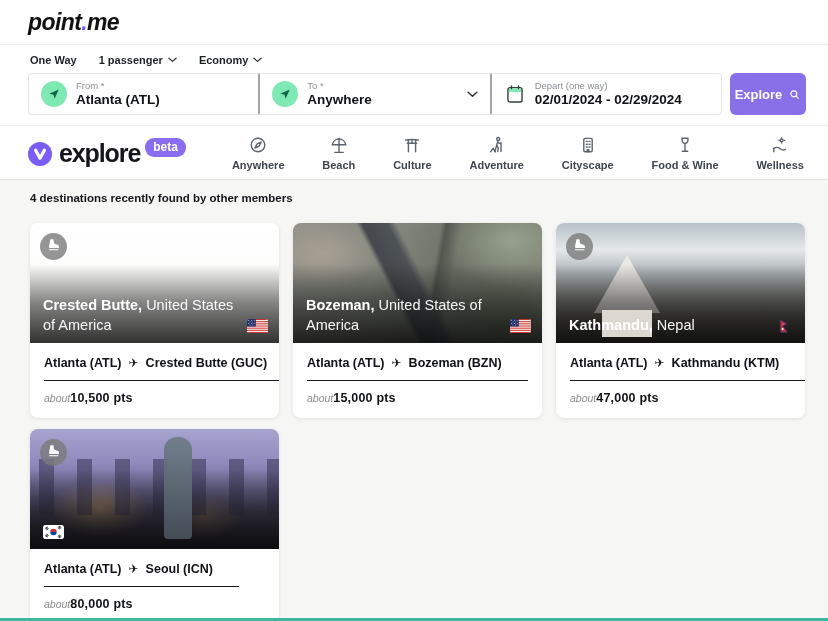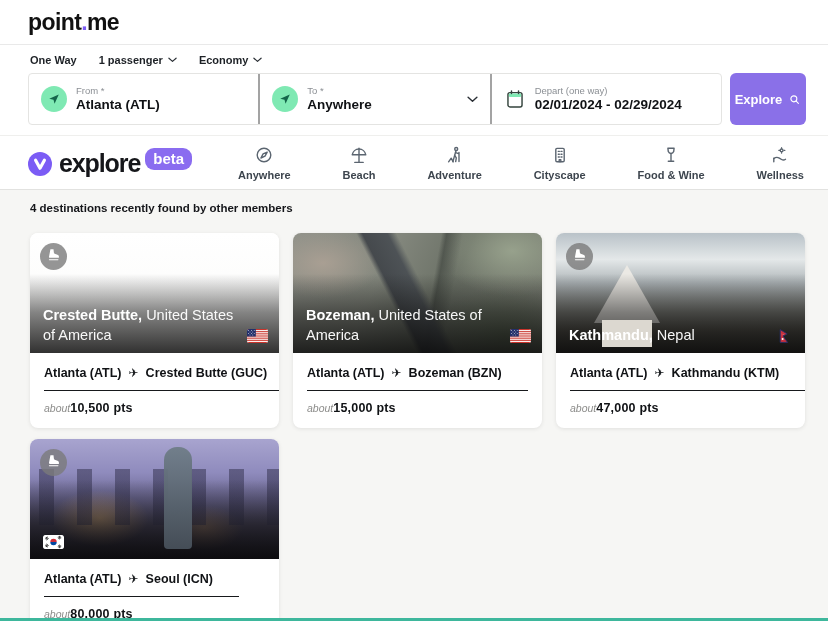--- a/index.html
+++ b/index.html
@@ -1,53 +1,53 @@
 <!DOCTYPE html>
 <html><head>
 <meta charset="utf-8">
 <style>
   * { margin:0; padding:0; box-sizing:border-box; }
   html,body { width:828px; height:621px; overflow:hidden; }
   body { font-family:"Liberation Sans", sans-serif; background:#f6f6f4; color:#16181b; position:relative; }
 
   
   .top-header { background:#fff; height:45px; display:flex; align-items:center; padding-left:28px; border-bottom:1px solid #e9e9e9; }
-  .logo { font-size:23px; font-weight:800; letter-spacing:-0.6px; color:#111; }
+  .logo { font-size:23px; font-weight:800; letter-spacing:-0.6px; color:#111;font-style:italic; }
   .logo .logo-dot { color:#7b5cf5; }
 
   .white-zone { background:#fff; }
 
   
   .trip-options { display:flex; gap:22px; padding:9px 0 0 30px; }
   .trip-option { font-size:11px; font-weight:700; color:#1d2126; display:flex; align-items:center; gap:5px; cursor:pointer; }
   .chev { width:9px; height:6px; display:inline-flex; color:#2a2f35; }
   .chev svg { width:100%; height:100%; }
 
   
-  .search-row { display:flex; align-items:stretch; margin:7px 22px 0 28px; height:52px; }
+  .search-row { display:flex; align-items:stretch; margin:7px 22px 0 28px; height:42px; }
   .fields-box { flex:1; display:flex; background:#fff; border:1px solid #e4e4e2; border-radius:4px; }
   .field { flex:1; display:flex; align-items:center; gap:9px; padding:0 12px; cursor:pointer; }
   .field + .field { border-left:2px solid #a3a3a3; }
   .field-circle { width:26px; height:26px; border-radius:50%; background:#7fe9b3; color:#14654a; display:flex; align-items:center; justify-content:center; flex:none; }
   .field-circle svg { width:14px; height:14px; }
   .cal-icon { width:22px; height:22px; flex:none; }
   .cal-icon svg { width:100%; height:100%; }
   .field-texts { display:flex; flex-direction:column; line-height:1.18; min-width:0; }
   .field-label { font-size:9.5px; color:#8b8f94; }
   .field-value { font-size:13.5px; font-weight:700; color:#101215; white-space:nowrap; }
   .field .chev { margin-left:auto; width:11px; height:7px; }
   .explore-btn { margin-left:8px; width:76px; border:none; border-radius:6px; background:#8a70e8; color:#fff; font-family:inherit; font-size:13px; font-weight:700; display:flex; align-items:center; justify-content:center; gap:6px; cursor:pointer; }
   .explore-btn svg { width:13px; height:13px; }
 
   
   .explore-bar { margin-top:10px; background:#fff; border-top:1px solid #efefed; border-bottom:1px solid #e2e2e0; height:55px; display:flex; align-items:center; padding:0 22px 0 28px; }
   .explore-logo { display:flex; align-items:flex-start; gap:7px; flex:none; }
   .explore-mark { width:24px; height:24px; margin-top:5px; }
   .explore-word { font-size:25px; font-weight:700; letter-spacing:-1.1px; color:#15161a; line-height:32px; }
-  .beta-pill { background:#8a6cf0; color:#fff; font-size:15px; font-weight:700; padding:2.5px 8px; border-radius:9px; margin-top:1px; margin-left:-2px; }
+  .beta-pill { background:#8a6cf0; color:#fff; font-size:12px; font-weight:700; padding:2.5px 8px; border-radius:9px; margin-top:1px; margin-left:-2px; }
   .tabs { flex:1; display:flex; justify-content:space-between; margin-left:44px; align-self:stretch; }
   .tab { position:relative; display:flex; flex-direction:column; align-items:center; justify-content:center; gap:4px; color:#5b6570; cursor:pointer; padding:0 2px; }
   .tab-icon { width:20px; height:20px; }
   .tab-icon svg { width:100%; height:100%; }
   .tab-label { font-size:11px; font-weight:700; color:#3d454e; white-space:nowrap; }
   .tab.active { color:#7b5cf6; }
   .tab.active .tab-label { color:#7b5cf6; }
   .tab.active::after { content:''; position:absolute; bottom:0; left:50%; transform:translateX(-50%); width:62px; height:2px; background:#7b5cf6; }
 
   
@@ -203,20 +203,28 @@
 
   <div class="tab">
     <span class="tab-icon"><svg viewBox="0 0 20 20" fill="none" stroke="currentColor" stroke-width="1.4" stroke-linecap="round" stroke-linejoin="round">
               <path d="M3.2 9.8 A6.9 6.9 0 0 1 16.8 9.8 Z"></path>
               <path d="M10 3.2 V9.8 M10 9.8 V17"></path>
               <path d="M5.8 17.4 H14.2"></path>
             </svg></span>
     <span class="tab-label">Beach</span>
   </div>
 
+  <div class="tab">
+    <span class="tab-icon"><svg viewBox="0 0 20 20" fill="none" stroke="currentColor" stroke-width="1.4" stroke-linecap="round" stroke-linejoin="round">
+              <path d="M3.6 5.2 C6 4.3 14 4.3 16.4 5.2"></path>
+              <path d="M5.2 8.2 H14.8"></path>
+              <path d="M6.4 5 V16.8 M13.6 5 V16.8 M10 5 V8.2"></path>
+            </svg></span>
+    <span class="tab-label">Culture</span>
+  </div>
 
   <div class="tab">
     <span class="tab-icon"><svg viewBox="0 0 20 20" fill="none" stroke="currentColor" stroke-width="1.4" stroke-linecap="round" stroke-linejoin="round">
               <circle cx="11.2" cy="4" r="1.5"></circle>
               <path d="M10.9 6 L9.7 10.3 L11.3 12.8 L10.7 16.6"></path>
               <path d="M9.7 10.3 L7.9 16.6"></path>
               <path d="M10.6 7.6 L13.6 8.6 M14 7.4 V16.6"></path>
               <path d="M3.6 16.8 L6.2 13.2 L8.2 16.8"></path>
             </svg></span>
     <span class="tab-label">Adventure</span>

